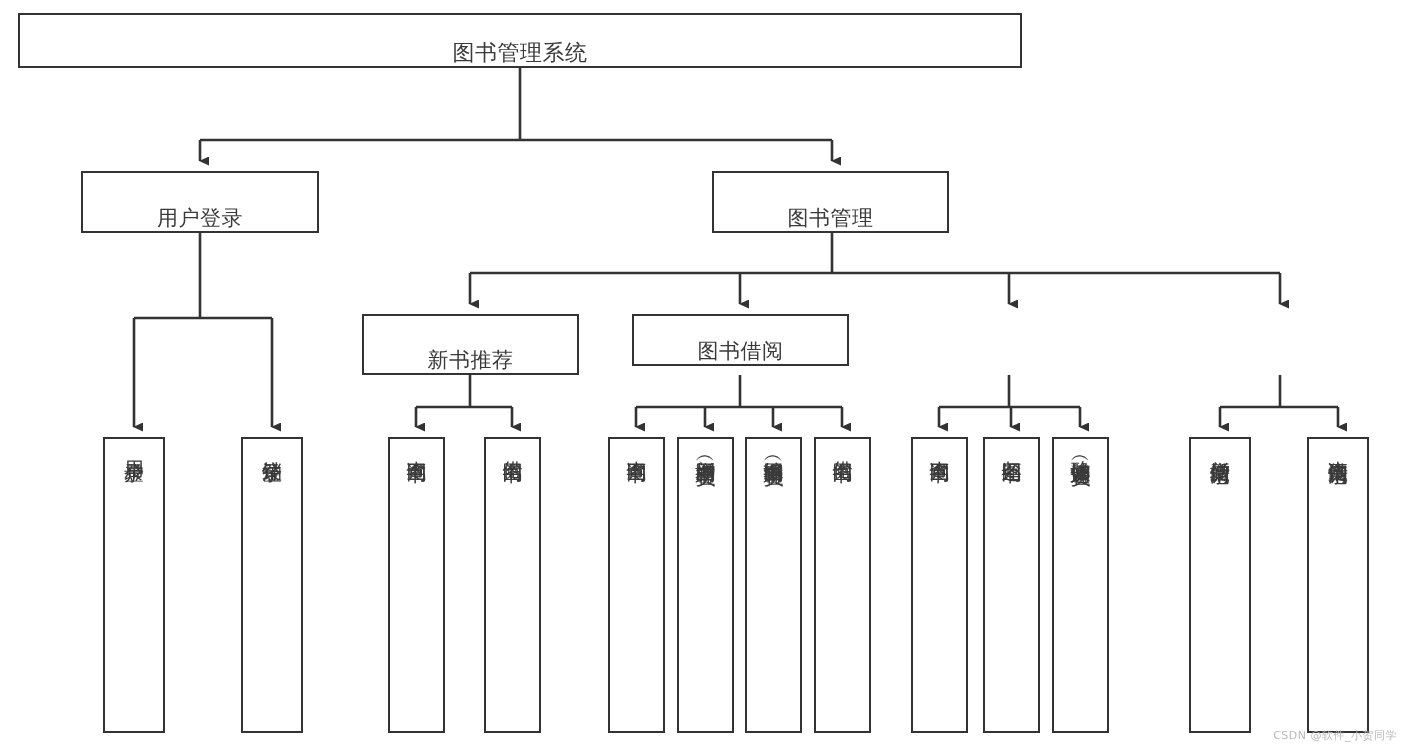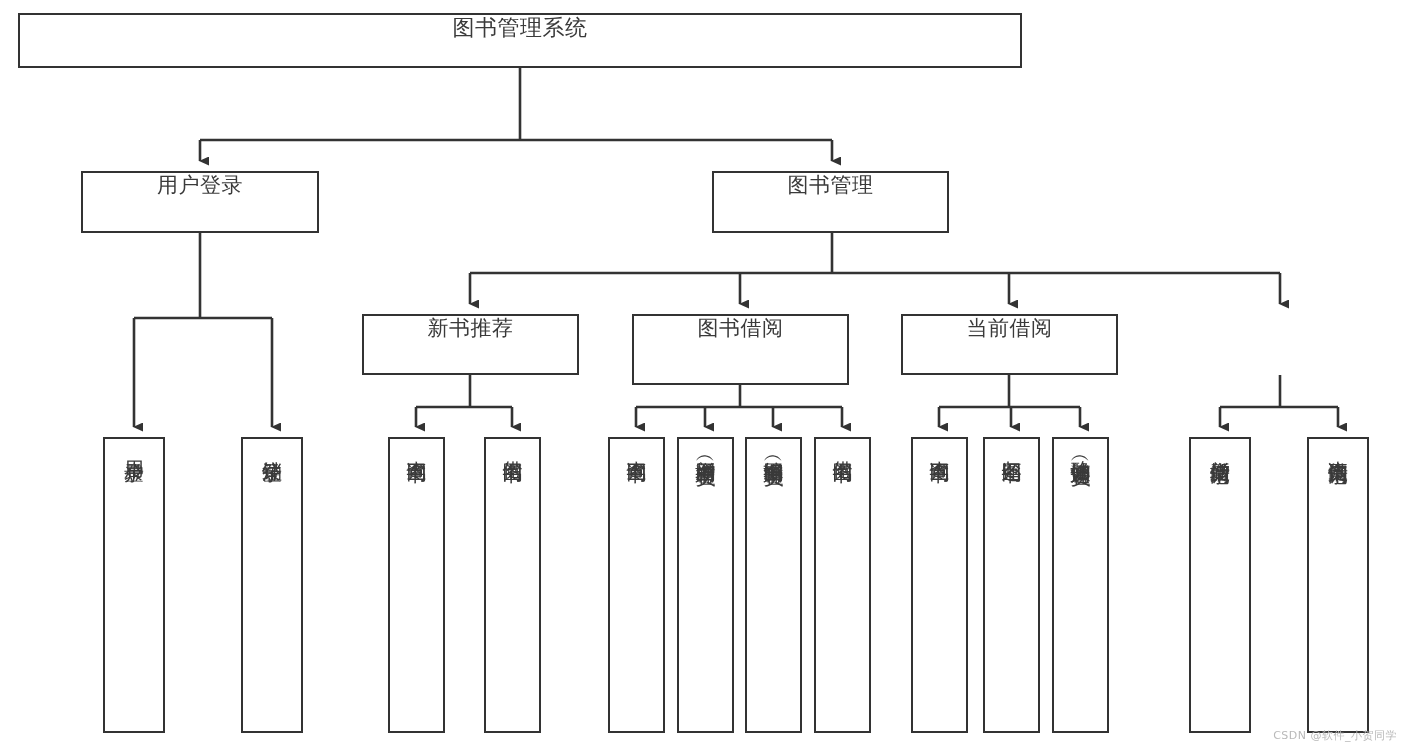--- a/index.html
+++ b/index.html
@@ -29,21 +29,21 @@
     width: 1405px;
     height: 747px;
     pointer-events: none;
   }
   .node {
     position: absolute;
     box-sizing: border-box;
     background: #ffffff;
     border: 2px solid #333333;
     display: flex;
-    align-items: flex-start;
+    align-items: flex-end;
     justify-content: center;
     z-index: 2;
   }
   .node-label {
     color: #3a3a3a;
     font-size: 21px;
     line-height: 1.18;
     letter-spacing: 0.5px;
     white-space: nowrap;
     text-align: center;
@@ -135,25 +135,22 @@
   <div class="node" style="left:81px; top:171px; width:238px; height:62px;">
     <span class="node-label">用户登录</span>
   </div>
   <div class="node" style="left:712px; top:171px; width:237px; height:62px;">
     <span class="node-label">图书管理</span>
   </div>
 
   <div class="node" style="left:362px; top:314px; width:217px; height:61px;">
     <span class="node-label">新书推荐</span>
   </div>
-  <div class="node" style="left:632px; top:314px; width:217px; height:71px;">
+  <div class="node" style="left:632px; top:314px; width:217px; height:52px;">
     <span class="node-label">图书借阅</span>
-  </div>
-  <div class="node" style="left:901px; top:314px; width:217px; height:61px;">
-    <span class="node-label">当前借阅</span>
   </div>
 
   <div class="node vertical" style="left:103px; top:437px; width:62px; height:296px;">
     <span class="node-label">用户登录</span>
   </div>
   <div class="node vertical" style="left:241px; top:437px; width:62px; height:296px;">
     <span class="node-label">注销登录</span>
   </div>
   <div class="node vertical" style="left:388px; top:437px; width:57px; height:296px;">
     <span class="node-label">查询图书</span>

